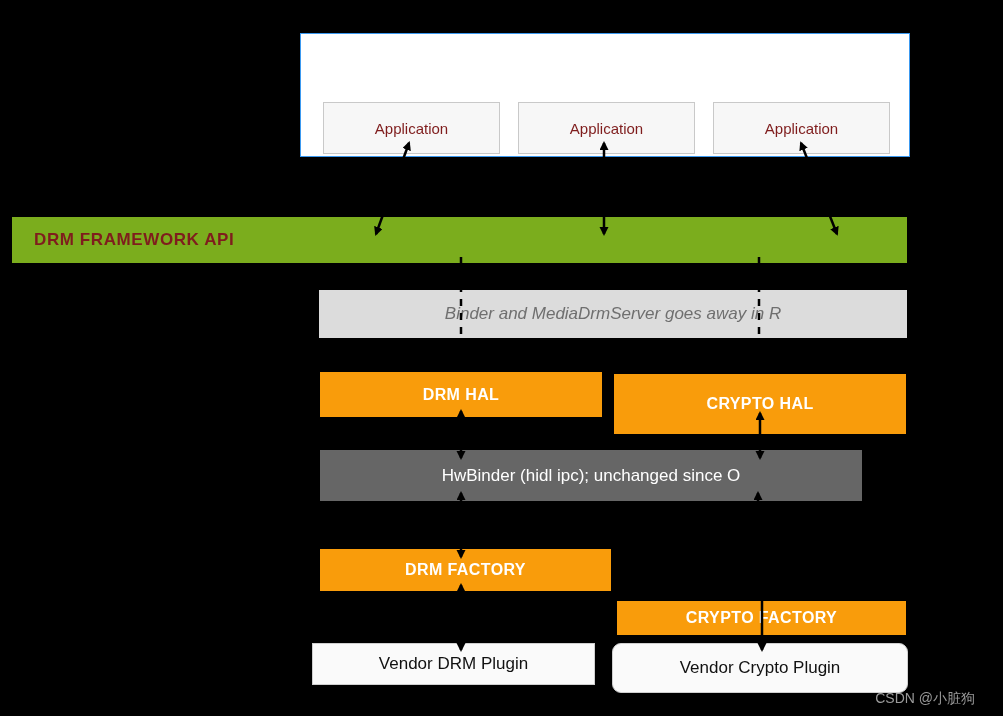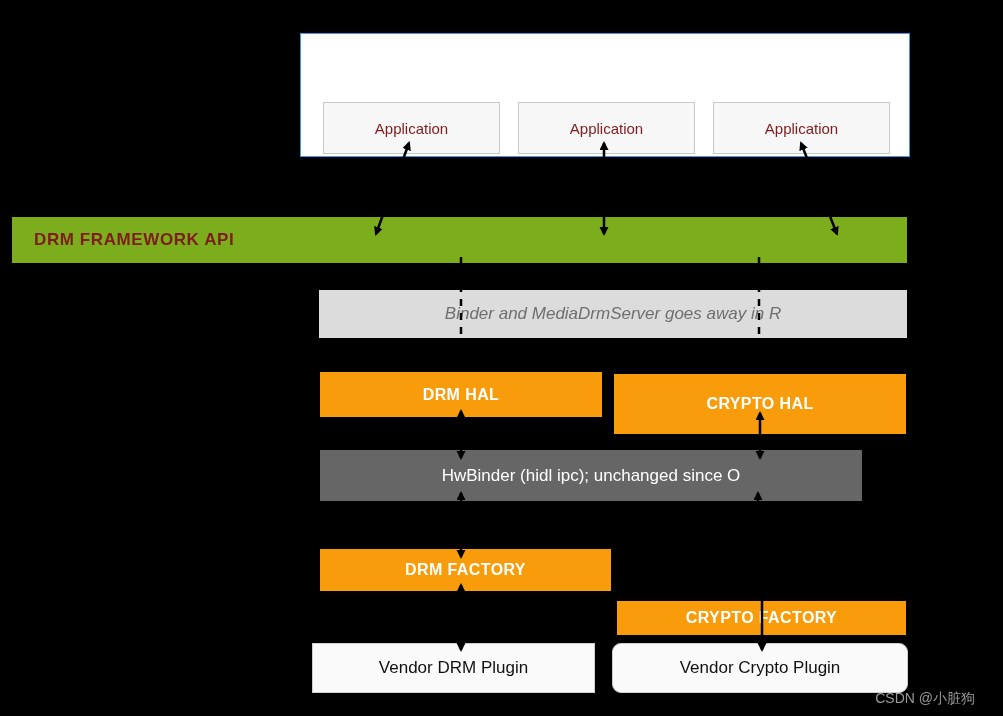--- a/index.html
+++ b/index.html
@@ -57,21 +57,21 @@
     left:320px; top:450px; width:542px; height:51px;
     background:#666; color:#fff; font-size:17px;
     display:flex; align-items:center; justify-content:center;
   }
 
   
   .plugin {
     background:#fafafa; border:1px solid #cfcfcf; color:#111; font-size:17px;
     display:flex; align-items:center; justify-content:center;
   }
-  .vendor-drm    { left:312px; top:643px; width:283px; height:50px; }
+  .vendor-drm    { left:312px; top:643px; width:283px; height:42px; }
   .vendor-crypto { left:612px; top:643px; width:296px; height:50px;border-radius:9px; }
 
   .watermark {
     right:28px; bottom:8px; color:#9a9a9a; font-size:14px;
   }
 
   svg.overlay { position:absolute; left:0; top:0; pointer-events:none; }
 </style>
 </head>
 <body>

